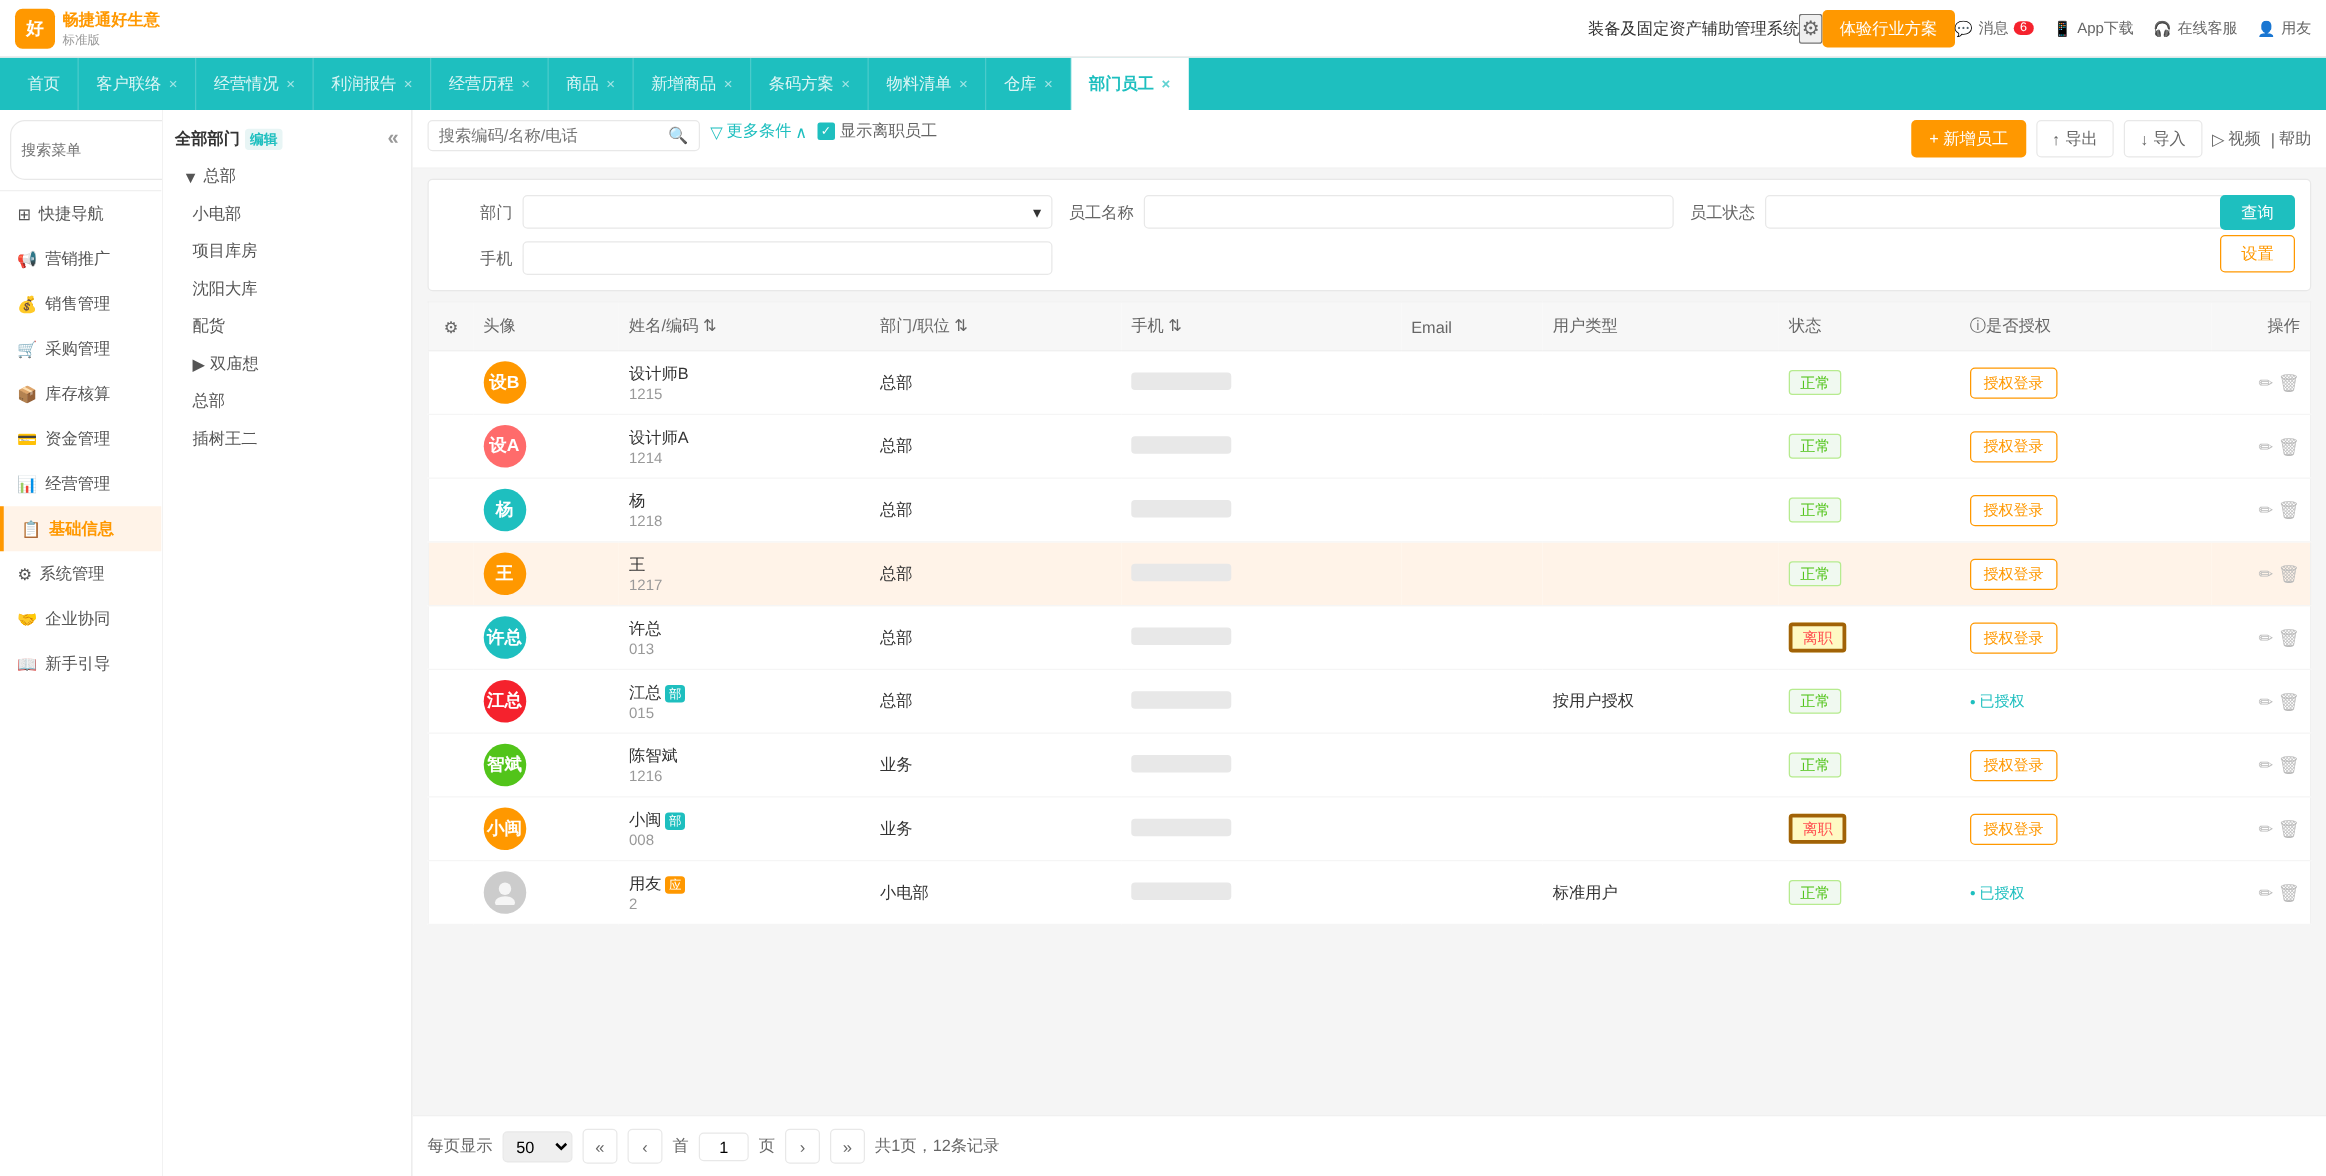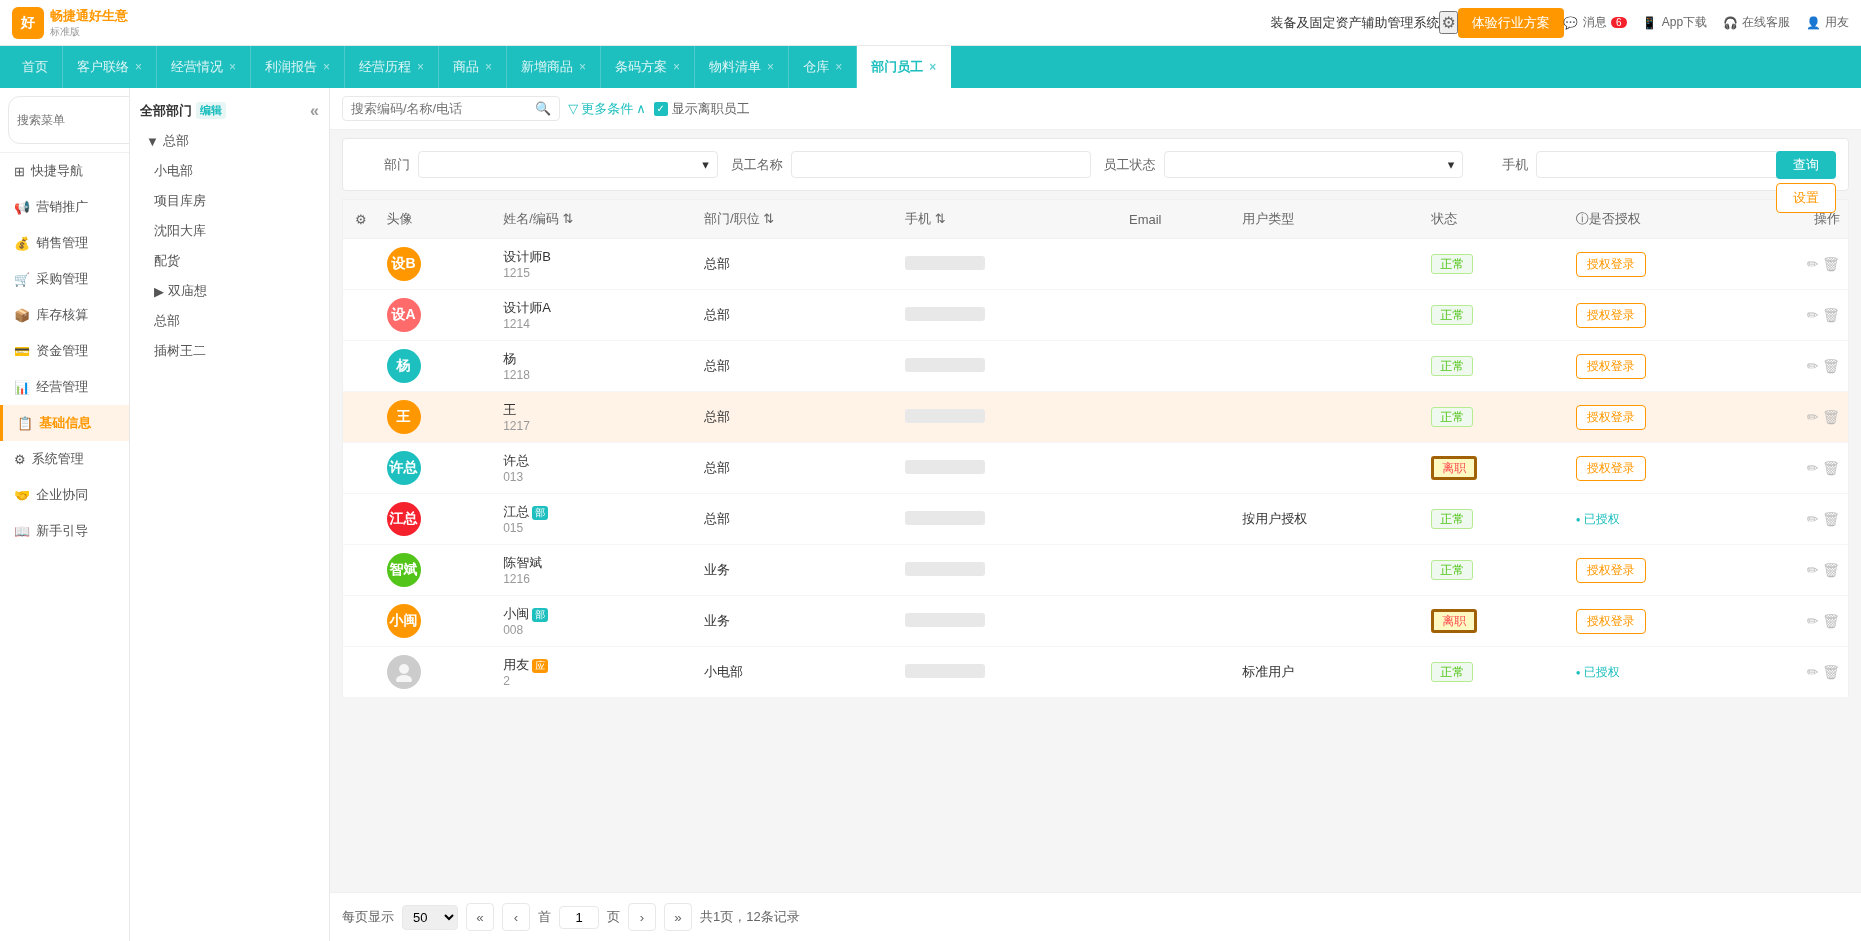--- a/index.html
+++ b/index.html
@@ -27,44 +27,44 @@
 
     
     .sidebar { width: 130px; background: #fff; border-right: 1px solid #e8e8e8; display: flex; flex-direction: column; overflow-y: auto; flex-shrink: 0; }
     .sidebar-search { padding: 8px; display: flex; align-items: center; gap: 4px; border-bottom: 1px solid #f0f0f0; }
     .sidebar-search input { border: 1px solid #e8e8e8; border-radius: 12px; padding: 16px 8px; font-size: 12px; flex: 1; outline: none; }
     .sidebar-item { padding: 9px 14px; cursor: pointer; font-size: 13px; color: #555; display: flex; align-items: center; gap: 6px; }
     .sidebar-item.active { background: #fff3e8; color: #ff9800; font-weight: bold; border-left: 3px solid #ff9800; }
 
     
     .dept-panel { width: 200px; background: #fff; border-right: 1px solid #e8e8e8; flex-shrink: 0; padding: 8px 0; overflow-y: auto; }
-    .dept-header { display: flex; align-items: flex-start; gap: 4px; padding: 6px 10px; font-weight: bold; color: #333; font-size: 13px; }
+    .dept-header { display: flex; align-items: center; gap: 4px; padding: 6px 10px; font-weight: bold; color: #333; font-size: 13px; }
     .dept-header .tag { background: #e8f5f5; color: #1ebfbf; border-radius: 3px; padding: 1px 4px; font-size: 11px; }
     .dept-tree { padding: 0; }
     .dept-node { padding: 6px 10px 6px 16px; cursor: pointer; font-size: 13px; color: #555; display: flex; align-items: center; gap: 4px; }
     .dept-node.level2 { padding-left: 24px; }
     .collapse-btn { font-size: 16px; color: #999; margin-left: auto; cursor: pointer; }
 
     
     .main-right { flex: 1; display: flex; flex-direction: column; overflow: hidden; }
 
     
-    .toolbar { padding: 8px 12px; background: #fff; border-bottom: 1px solid #f0f0f0; display: flex; align-items: center; gap: 8px; flex-shrink: 0; }
+    .toolbar { padding: 8px 12px; background: #fff; border-bottom: 1px solid #f0f0f0; display: flex; align-items: flex-start; gap: 8px; flex-shrink: 0; }
     .search-box { display: flex; align-items: center; border: 1px solid #e8e8e8; border-radius: 4px; padding: 4px 8px; background: #fff; gap: 4px; }
     .search-box input { border: none; outline: none; font-size: 13px; width: 180px; }
     .filter-btn { display: flex; align-items: center; gap: 3px; color: #1ebfbf; cursor: pointer; font-size: 13px; }
     .show-resigned { display: flex; align-items: center; gap: 4px; font-size: 13px; color: #666; cursor: pointer; }
     .checkbox-teal { width: 14px; height: 14px; background: #1ebfbf; border-radius: 2px; display: flex; align-items: center; justify-content: center; color: #fff; font-size: 10px; }
     .action-btns { margin-left: auto; display: flex; align-items: center; gap: 8px; }
     .btn-primary { background: #ff9800; color: #fff; border: none; border-radius: 4px; padding: 6px 14px; cursor: pointer; font-size: 13px; display: flex; align-items: center; gap: 4px; }
     .btn-outline { background: #fff; color: #666; border: 1px solid #e8e8e8; border-radius: 4px; padding: 5px 12px; cursor: pointer; font-size: 13px; display: flex; align-items: center; gap: 4px; }
     .btn-text { background: none; border: none; color: #666; cursor: pointer; font-size: 13px; display: flex; align-items: center; gap: 3px; }
 
     
-    .filter-panel { background: #fff; border: 1px solid #e8e8e8; border-radius: 4px; margin: 8px 12px 0; padding: 12px; display: grid; grid-template-columns: 1fr 1fr 1fr 1fr; gap: 10px; position: relative; }
+    .filter-panel { background: #fff; border: 1px solid #e8e8e8; border-radius: 4px; margin: 8px 12px 0; padding: 12px; display: grid; grid-template-columns: 1fr 1fr 1fr; gap: 10px; position: relative; }
     .filter-row { display: flex; align-items: center; gap: 8px; }
     .filter-label { width: 55px; color: #666; font-size: 13px; text-align: right; flex-shrink: 0; }
     .filter-select { flex: 1; border: 1px solid #e8e8e8; border-radius: 4px; padding: 5px 8px; font-size: 13px; color: #333; background: #fff; display: flex; align-items: center; justify-content: space-between; cursor: pointer; }
     .filter-input { flex: 1; border: 1px solid #e8e8e8; border-radius: 4px; padding: 5px 8px; font-size: 13px; outline: none; }
     .filter-actions { position: absolute; right: 12px; top: 12px; display: flex; flex-direction: column; gap: 4px; }
     .btn-query { background: #1ebfbf; color: #fff; border: none; border-radius: 4px; padding: 5px 16px; cursor: pointer; font-size: 13px; }
     .btn-set { background: #fff; color: #ff9800; border: 1px solid #ff9800; border-radius: 4px; padding: 5px 16px; cursor: pointer; font-size: 13px; }
 
     
     .table-container { flex: 1; overflow-y: auto; padding: 8px 12px; }
@@ -281,20 +281,39 @@
         </div>
         <div class="filter-btn">
           <span>▽</span>
           <span>更多条件</span>
           <span>∧</span>
         </div>
         <div class="show-resigned">
           <div class="checkbox-teal">✓</div>
           <span>显示离职员工</span>
         </div>
+        <div class="action-btns">
+          <button class="btn-primary">+ 新增员工</button>
+          <button class="btn-outline">
+            <span>↑</span>
+            <span>导出</span>
+          </button>
+          <button class="btn-outline">
+            <span>↓</span>
+            <span>导入</span>
+          </button>
+          <button class="btn-text">
+            <span>▷</span>
+            <span>视频</span>
+          </button>
+          <button class="btn-text">
+            <span>|</span>
+            <span>帮助</span>
+          </button>
+        </div>
       </div>
 
       <div class="filter-panel">
         <div class="filter-row">
           <span class="filter-label">部门</span>
           <div class="filter-select">
             <span></span>
             <span>▾</span>
           </div>
         </div>

